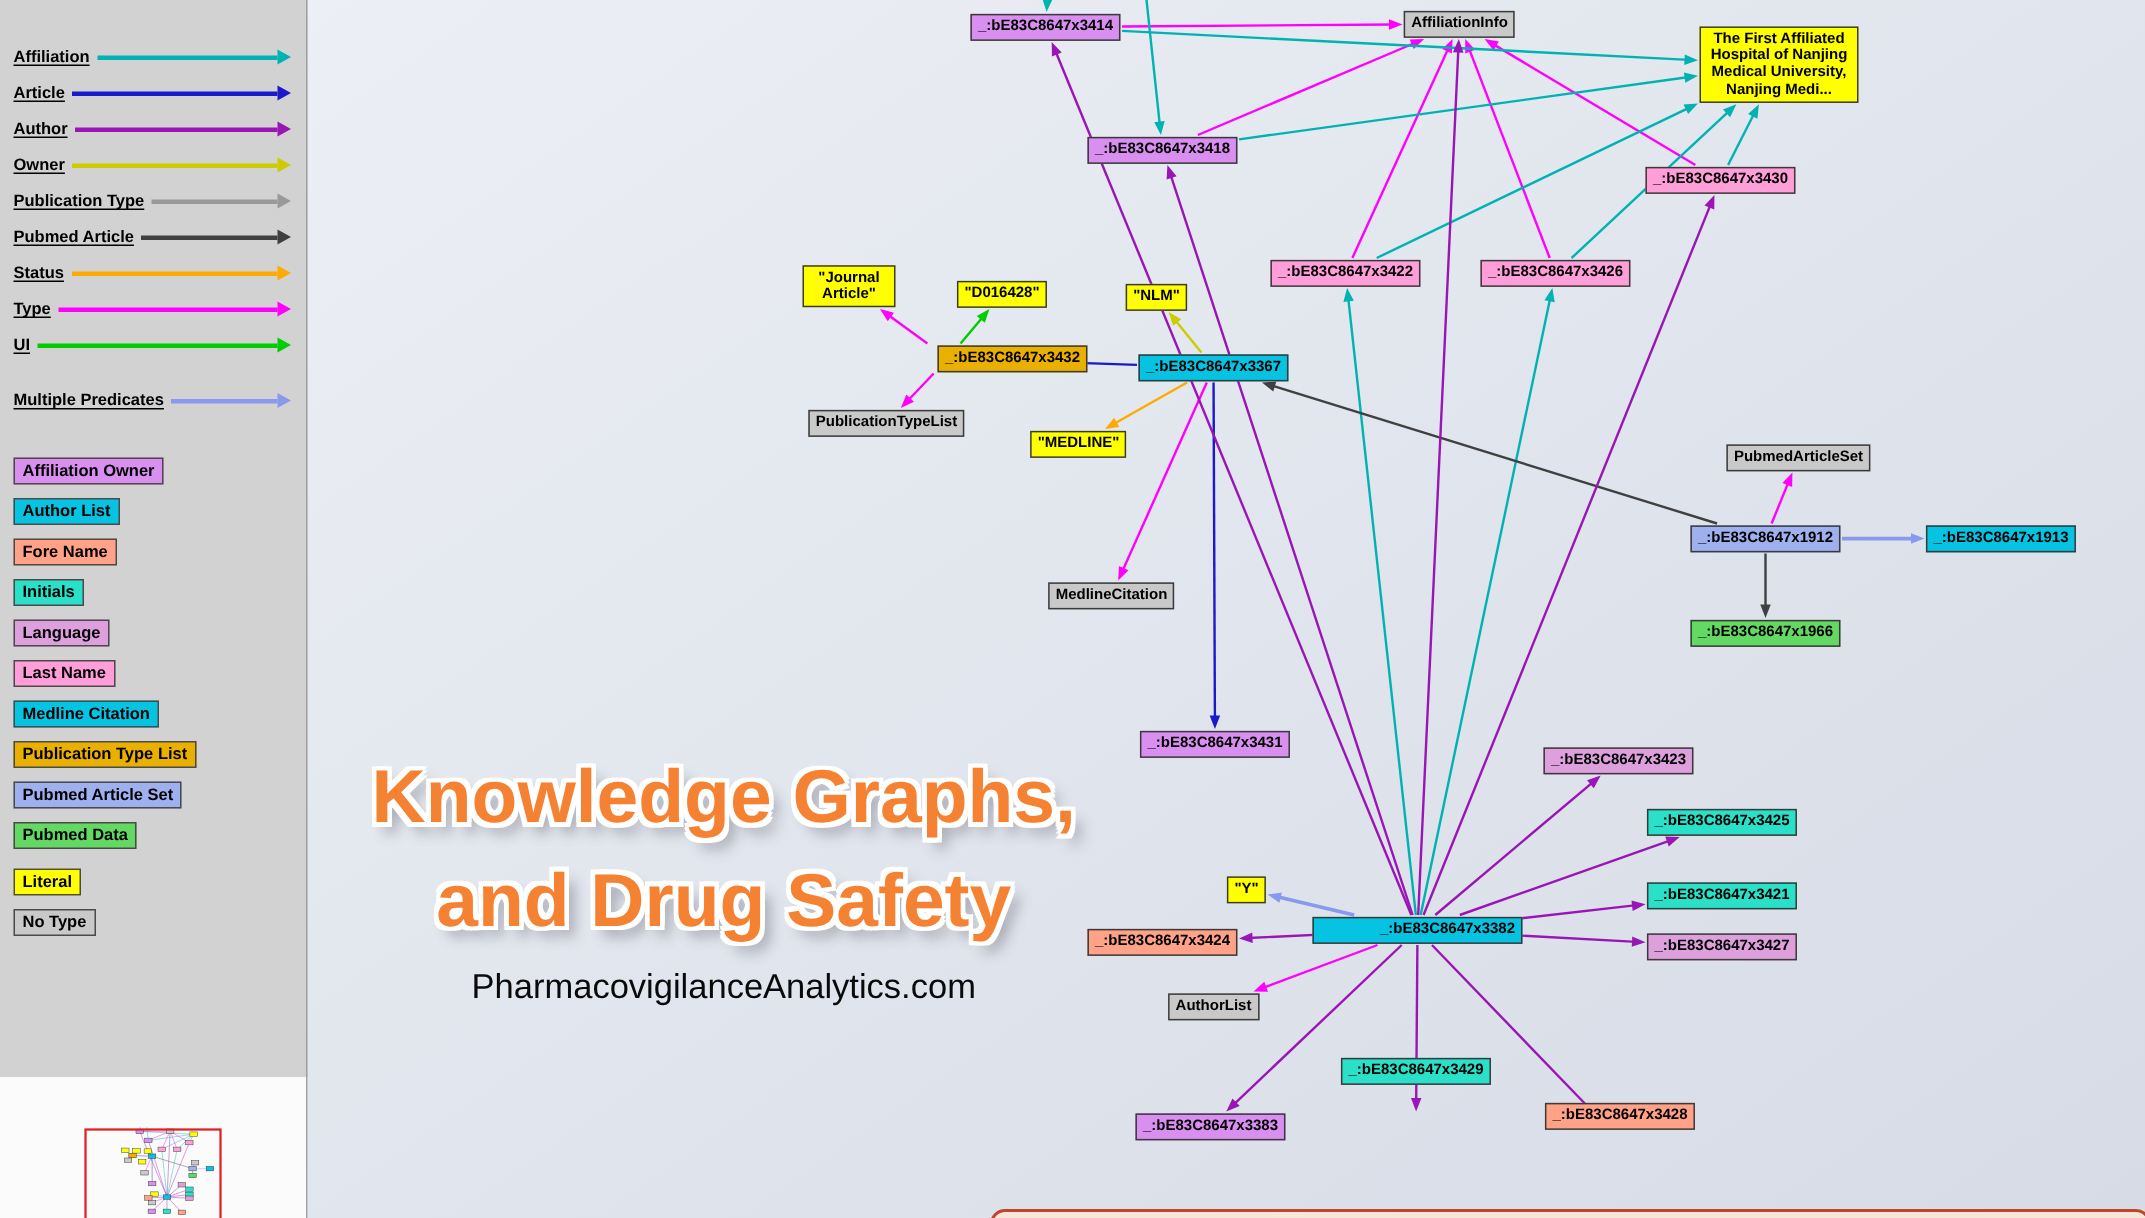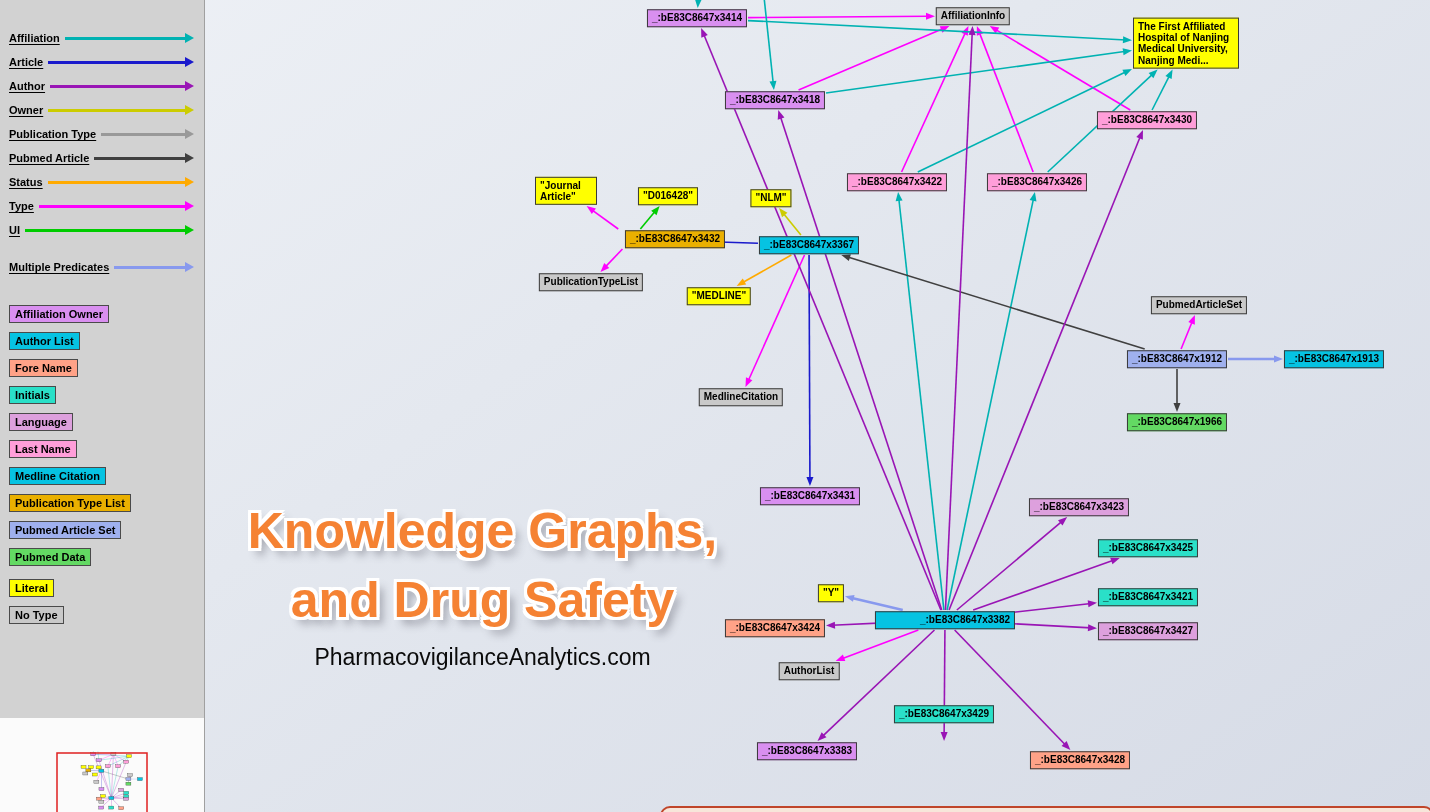--- a/index.html
+++ b/index.html
@@ -18,21 +18,21 @@
   .lg-head{width:0;height:0;border-top:5px solid transparent;border-bottom:5px solid transparent;
            border-left-width:9px;border-left-style:solid;}
   #node-legend{margin-top:26px;}
   .lg-box{display:block;width:max-content;margin:0 0 9px 0;padding:2px 5px;
           border:1px solid #4a4a4a;font-size:11px;font-weight:bold;color:#000;}
   
   #edge-svg{position:absolute;left:0;top:0;width:1430px;height:812px;z-index:10;}
   #graph-nodes{position:absolute;left:0;top:0;width:1430px;height:812px;z-index:20;}
   .gnode{position:absolute;transform:translate(-50%,-50%);font-size:10px;font-weight:bold;
          color:#000;border:1px solid #3a3a3a;padding:2px 4px;white-space:nowrap;line-height:1.15;}
-  .gnode.multi{white-space:normal;line-height:1.12;}
+  .gnode.multi{white-space:normal;text-align:center;line-height:1.12;}
   
   .overlay-title{position:absolute;left:200px;top:497px;width:565px;z-index:30;
                  text-align:center;pointer-events:none;}
   .title-line{font-size:50px;font-weight:bold;line-height:1.38;
      text-shadow:-3px -3px 0 #fff,0 -3px 0 #fff,3px -3px 0 #fff,-3px 0 0 #fff,3px 0 0 #fff,
                  -3px 3px 0 #fff,0 3px 0 #fff,3px 3px 0 #fff,6px 7px 9px rgba(70,70,85,.45);}
   .site{font-size:23px;color:#0a0a0a;margin-top:9px;font-weight:normal;}
   
   .bottom-bar{position:absolute;left:660px;top:806px;width:770px;height:8px;
               border:2px solid #c0452a;border-bottom:none;border-radius:10px 10px 0 0;
@@ -230,21 +230,21 @@
       <div class="gnode" style="left: 1079px; top: 507px; background: rgb(221, 160, 221);">_:bE83C8647x3423</div>
       <div class="gnode" style="left: 1148px; top: 548px; background: rgb(42, 224, 200);">_:bE83C8647x3425</div>
       <div class="gnode" style="left: 831px; top: 593px; background: rgb(255, 255, 0);">"Y"</div>
       <div class="gnode" style="left: 1148px; top: 597px; background: rgb(42, 224, 200);">_:bE83C8647x3421</div>
       <div class="gnode" style="left: 945px; top: 620px; background: rgb(6, 195, 226); padding-left: 44px;">_:bE83C8647x3382</div>
       <div class="gnode" style="left: 775px; top: 628px; background: rgb(255, 162, 135);">_:bE83C8647x3424</div>
       <div class="gnode" style="left: 1148px; top: 631px; background: rgb(221, 160, 221);">_:bE83C8647x3427</div>
       <div class="gnode" style="left: 809px; top: 671px; background: rgb(201, 201, 201);">AuthorList</div>
       <div class="gnode" style="left: 807px; top: 751px; background: rgb(217, 143, 240);">_:bE83C8647x3383</div>
       <div class="gnode" style="left: 944px; top: 714px; background: rgb(42, 224, 200);">_:bE83C8647x3429</div>
-      <div class="gnode" style="left: 1080px; top: 760px; background: rgb(255, 162, 135);">_:bE83C8647x3428</div>
+      <div class="gnode" style="left: 1080px; top: 744px; background: rgb(255, 162, 135);">_:bE83C8647x3428</div>
     </div>
 
   <aside class="sidebar">
     <div id="edge-legend">
         <div class="lg-row">
           <span class="lg-label">Affiliation</span>
           <span class="lg-line" style="background: rgb(0, 178, 178);"></span>
           <span class="lg-head" style="border-left-color: rgb(0, 178, 178);"></span>
         </div>
         <div class="lg-row">

